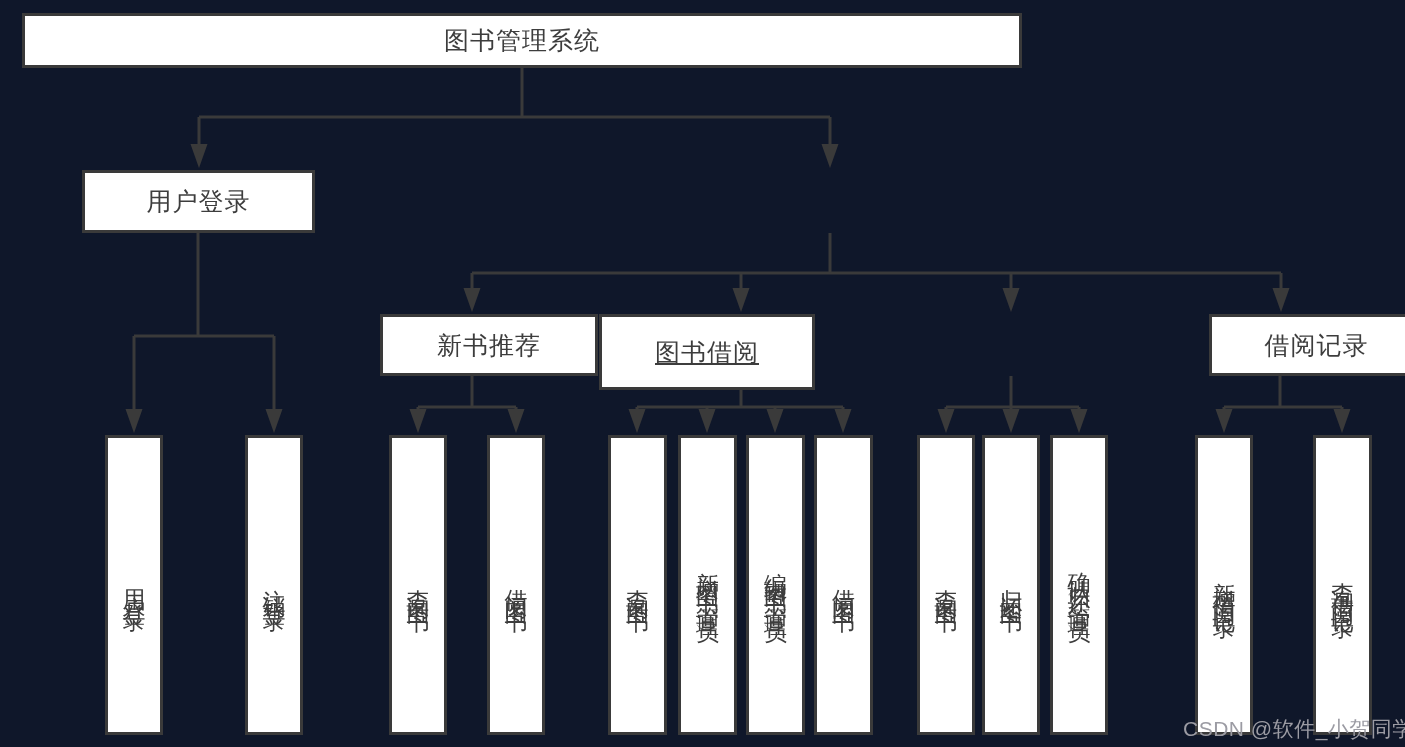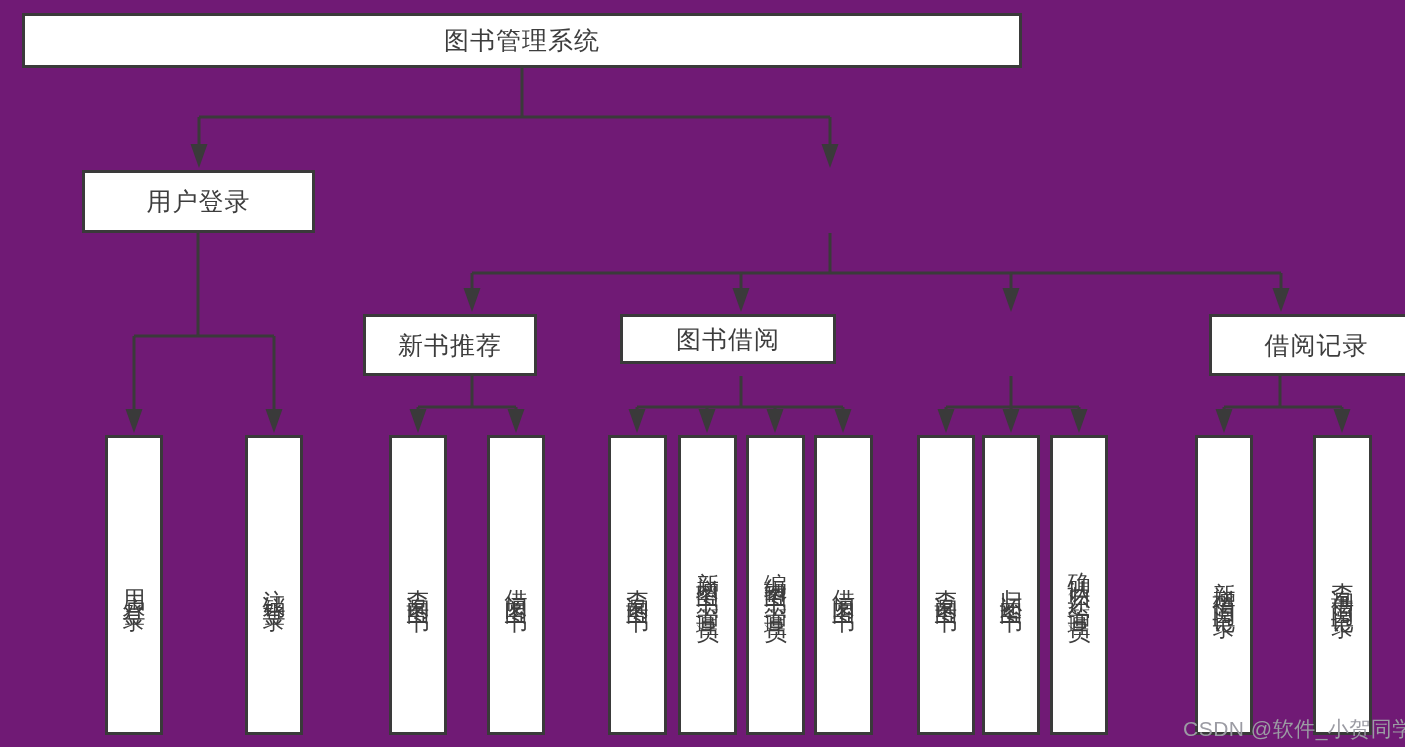--- a/index.html
+++ b/index.html
@@ -4,21 +4,21 @@
 <style>
   html, body {
     margin: 0;
     padding: 0;
     background: #ffffff;
   }
   #stage {
     position: relative;
     width: 1405px;
     height: 747px;
-    background: #701a75;
+    background: #0f172a;
     font-family: "Liberation Sans", sans-serif;
     overflow: hidden;
   }
   #connectors {
     position: absolute;
     left: 0;
     top: 0;
     pointer-events: none;
   }
   .box {
@@ -101,22 +101,22 @@
 
     <path class="stroke-line" d="M1280 376 V407 M1224 407 H1342 M1224 407 V412 M1342 407 V412"></path>
     <polygon class="arrow-head" points="1215.5,409 1232.5,409 1224,433"></polygon>
     <polygon class="arrow-head" points="1333.5,409 1350.5,409 1342,433"></polygon>
   </svg>
 
   <div class="box h" style="left:22px; top:13px; width:1000px; height:55px;">图书管理系统</div>
 
   <div class="box h" style="left:82px; top:170px; width:233px; height:63px;">用户登录</div>
 
-  <div class="box h" style="left:363px; top:314px; width:174px; height:62px;">新书推荐</div>
-  <div class="box h" style="left:620px; top:314px; width:216px; height:50px;">图书借阅</div>
+  <div class="box h" style="left:380px; top:314px; width:218px; height:62px;">新书推荐</div>
+  <div class="box h" style="left:599px; top:314px; width:216px; height:76px;text-decoration:underline;">图书借阅</div>
   <div class="box h" style="left:1173px; top:314px; width:215px; height:62px;margin-left:36px;">借阅记录</div>
 
   <div class="box v" style="left:105px; top:435px; width:58px; height:300px;">用户登录</div>
   <div class="box v" style="left:245px; top:435px; width:58px; height:300px;">注销登录</div>
 
   <div class="box v" style="left:389px; top:435px; width:58px; height:300px;">查询图书</div>
   <div class="box v" style="left:487px; top:435px; width:58px; height:300px;">借阅图书</div>
 
   <div class="box v" style="left:608px; top:435px; width:59px; height:300px;">查询图书</div>
   <div class="box v" style="left:678px; top:435px; width:59px; height:300px;">新增图书（管理员）</div>

